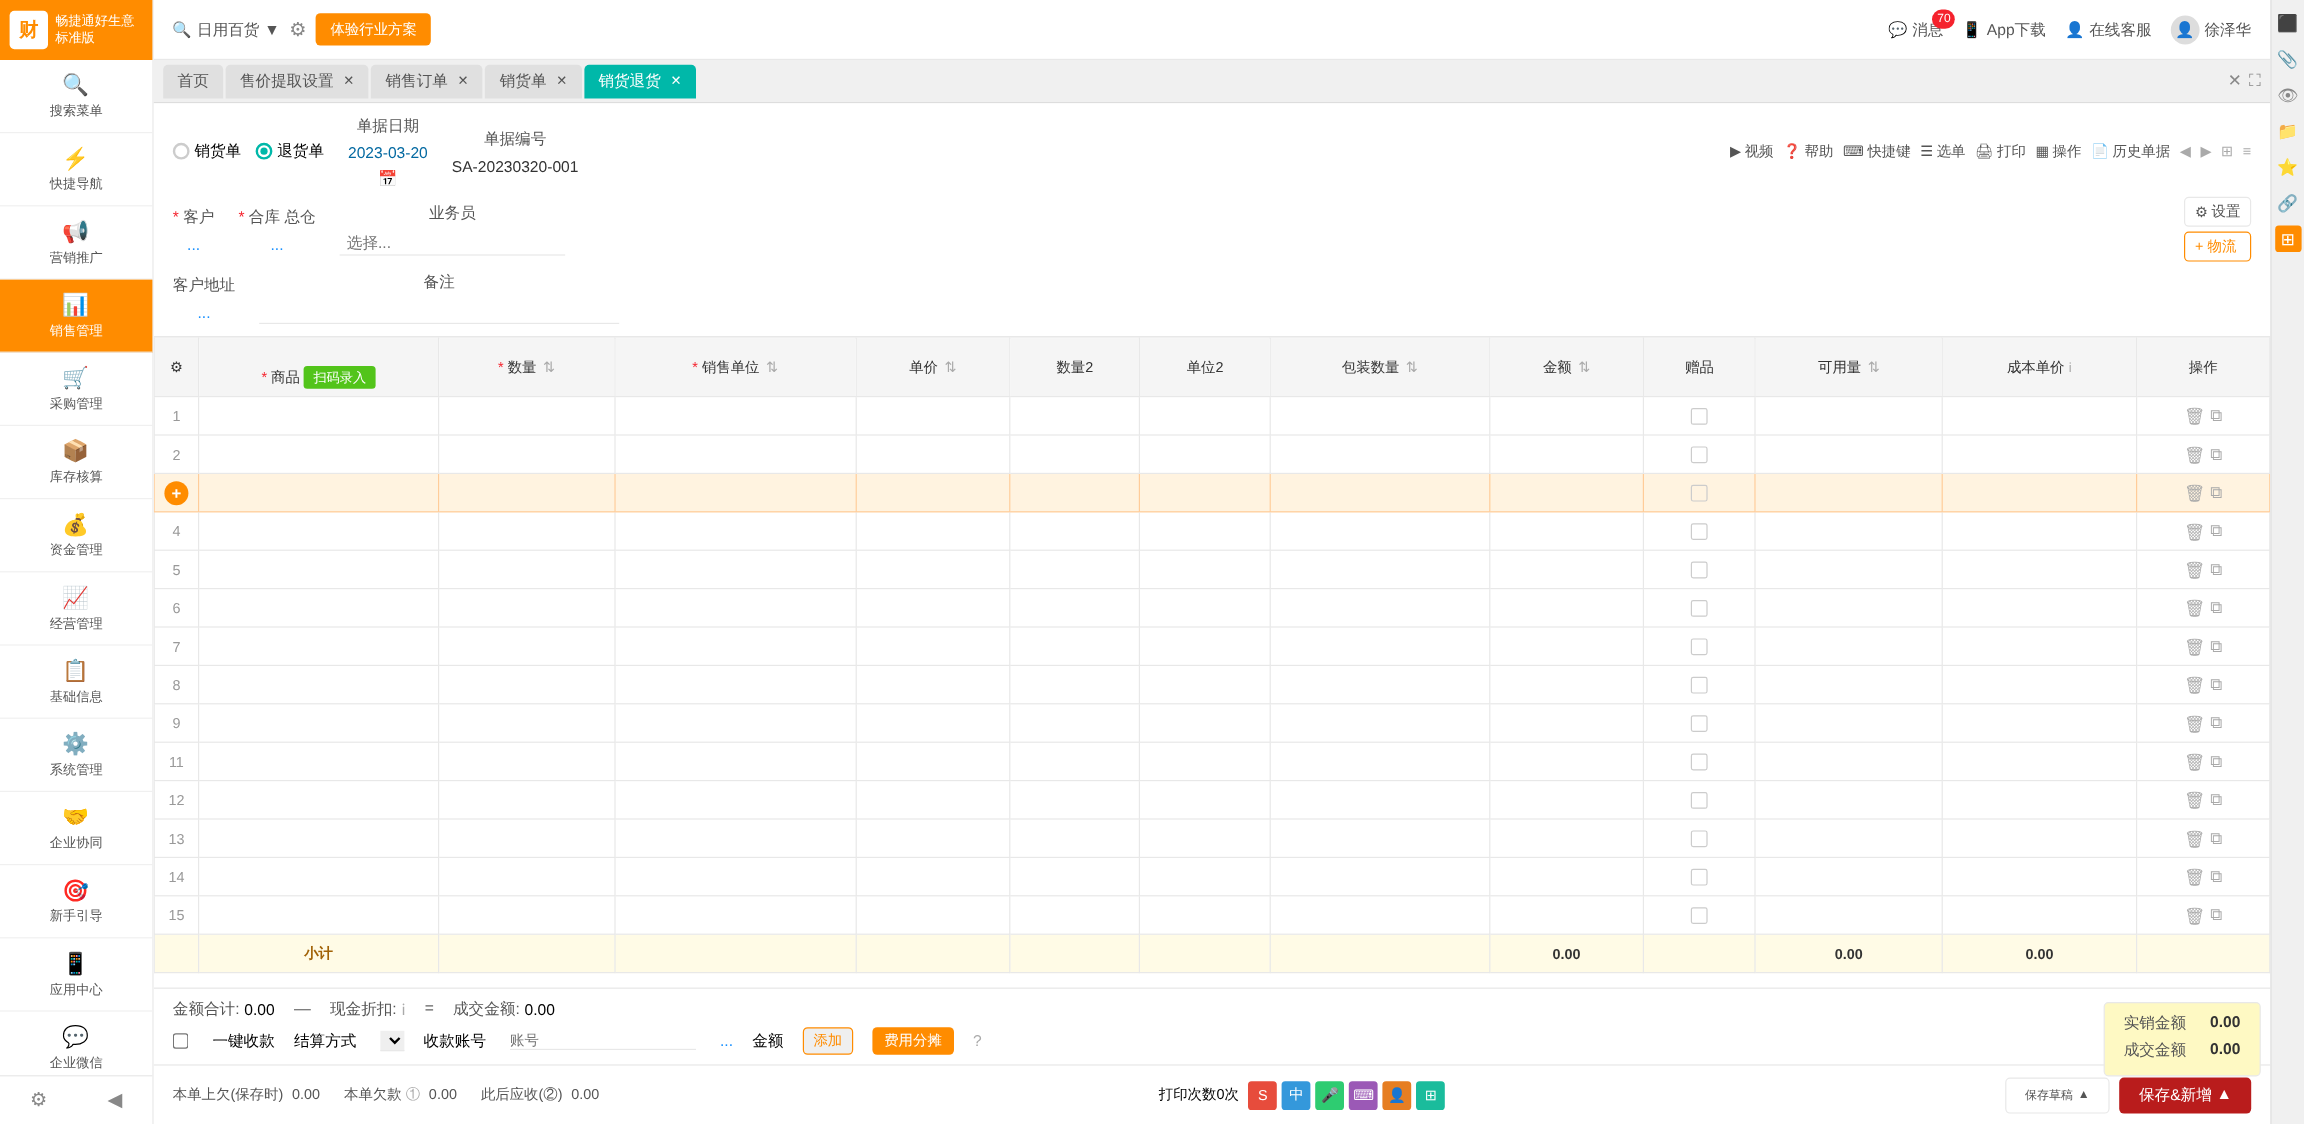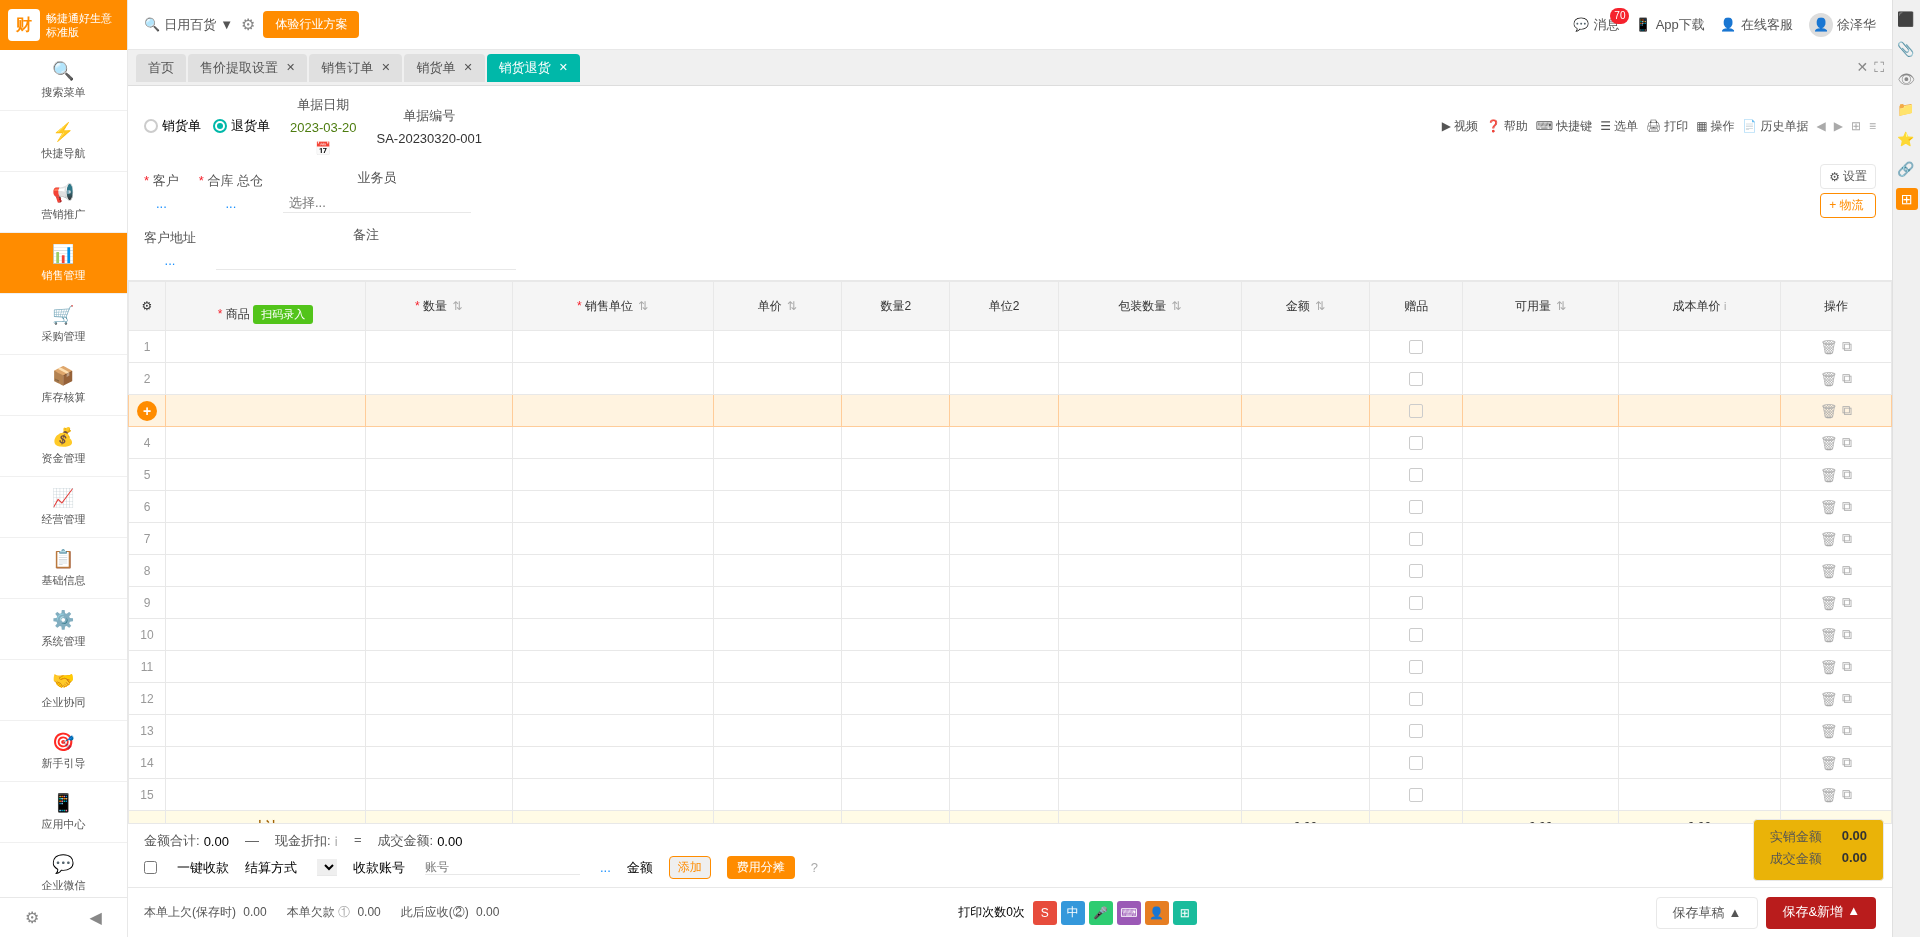--- a/index.html
+++ b/index.html
@@ -92,30 +92,30 @@
     .equals-icon { color: #666; }
     .payment-item { display: flex; align-items: center; gap: 20px; justify-content: flex-end; }
 
     
     .bottom-bar { background: #fff; border-top: 1px solid #e8e8e8; display: flex; align-items: center; justify-content: space-between; padding: 8px 16px; height: 50px; }
     .bottom-left { display: flex; gap: 20px; font-size: 12px; color: #555; }
     .bottom-center { display: flex; align-items: center; gap: 8px; }
     .bottom-icons { display: flex; gap: 4px; }
     .bottom-icon { width: 24px; height: 24px; border-radius: 3px; display: flex; align-items: center; justify-content: center; color: #fff; font-size: 12px; cursor: pointer; }
     .bottom-right { display: flex; gap: 8px; }
-    .btn-save-draft { border: 1px solid #e8e8e8; background: #fff; border-radius: 4px; padding: 6px 16px; cursor: pointer; font-size: 13px; color: #555; display: flex; align-items: center; gap: 4px; }
+    .btn-save-draft { border: 1px solid #e8e8e8; background: #fff; border-radius: 4px; padding: 6px 16px; cursor: pointer; font-size: 10px; color: #555; display: flex; align-items: center; gap: 4px; }
     .btn-save-new { background: #b91c1c; color: #fff; border: none; border-radius: 4px; padding: 6px 16px; cursor: pointer; font-size: 13px; display: flex; gap: 4px; }
 
     
     .right-panel { width: 28px; background: #f0f0f0; display: flex; flex-direction: column; align-items: center; padding: 8px 0; gap: 8px; border-left: 1px solid #e0e0e0; }
     .right-panel-icon { width: 22px; height: 22px; display: flex; align-items: center; justify-content: center; cursor: pointer; color: #888; font-size: 14px; }
     .right-panel-icon.active { background: #ff8c00; color: #fff; border-radius: 3px; }
 
     
-    .summary-box { position: absolute; right: 36px; bottom: 56px; background: #eab308; border: 1px solid #e8e8e8; border-radius: 4px; padding: 8px 16px; font-size: 13px; z-index: 10; }
+    .summary-box { position: absolute; right: 36px; bottom: 40px; background: #fef9c3; border: 1px solid #e8e8e8; border-radius: 4px; padding: 8px 16px; font-size: 13px; z-index: 10; }
     .summary-row { display: flex; justify-content: space-between; gap: 20px; margin-bottom: 4px; }
     .summary-label { color: #555; }
     .summary-val { color: #333; font-weight: bold; }
   </style>
 </head>
 <body>
 
 <div class="sidebar">
   <div class="sidebar-logo">
     <div class="logo-icon">财</div>
@@ -257,21 +257,21 @@
             <div class="radio-dot"></div>
             <span>销货单</span>
           </label>
           <label class="radio-item">
             <div class="radio-dot checked"></div>
             <span>退货单</span>
           </label>
         </div>
         <div class="form-field">
           <label>单据日期</label>
-          <span style="cursor:pointer;color:#4d7c0f;">2023-03-20</span>
+          <span style="cursor:pointer;color:#0369a1;">2023-03-20</span>
           <span style="color:#aaa;cursor:pointer;">📅</span>
         </div>
         <div class="form-field">
           <label>单据编号</label>
           <span style="color:#333;">SA-20230320-001</span>
         </div>
         <div class="toolbar-right">
           <span class="toolbar-btn">▶ <span>视频</span></span>
           <span class="toolbar-btn">❓ <span>帮助</span></span>
           <span class="toolbar-btn">⌨ <span>快捷键</span></span>
@@ -557,44 +557,20 @@
                 <td></td>
                 <td></td>
                 <td>
                   <div class="action-icons">
                     <span class="action-icon">🗑</span>
                     <span class="action-icon">⧉</span>
                   </div>
                 </td>
               </tr>
               <tr>
-                <td class="row-num">10</td>
-                <td></td>
-                <td></td>
-                <td></td>
-                <td></td>
-                <td></td>
-                <td></td>
-                <td></td>
-                <td></td>
-                <td>
-                  <div class="checkbox-cell">
-                    <div class="cb"></div>
-                  </div>
-                </td>
-                <td></td>
-                <td></td>
-                <td>
-                  <div class="action-icons">
-                    <span class="action-icon">🗑</span>
-                    <span class="action-icon">⧉</span>
-                  </div>
-                </td>
-              </tr>
-              <tr>
                 <td class="row-num">11</td>
                 <td></td>
                 <td></td>
                 <td></td>
                 <td></td>
                 <td></td>
                 <td></td>
                 <td></td>
                 <td></td>
                 <td>

